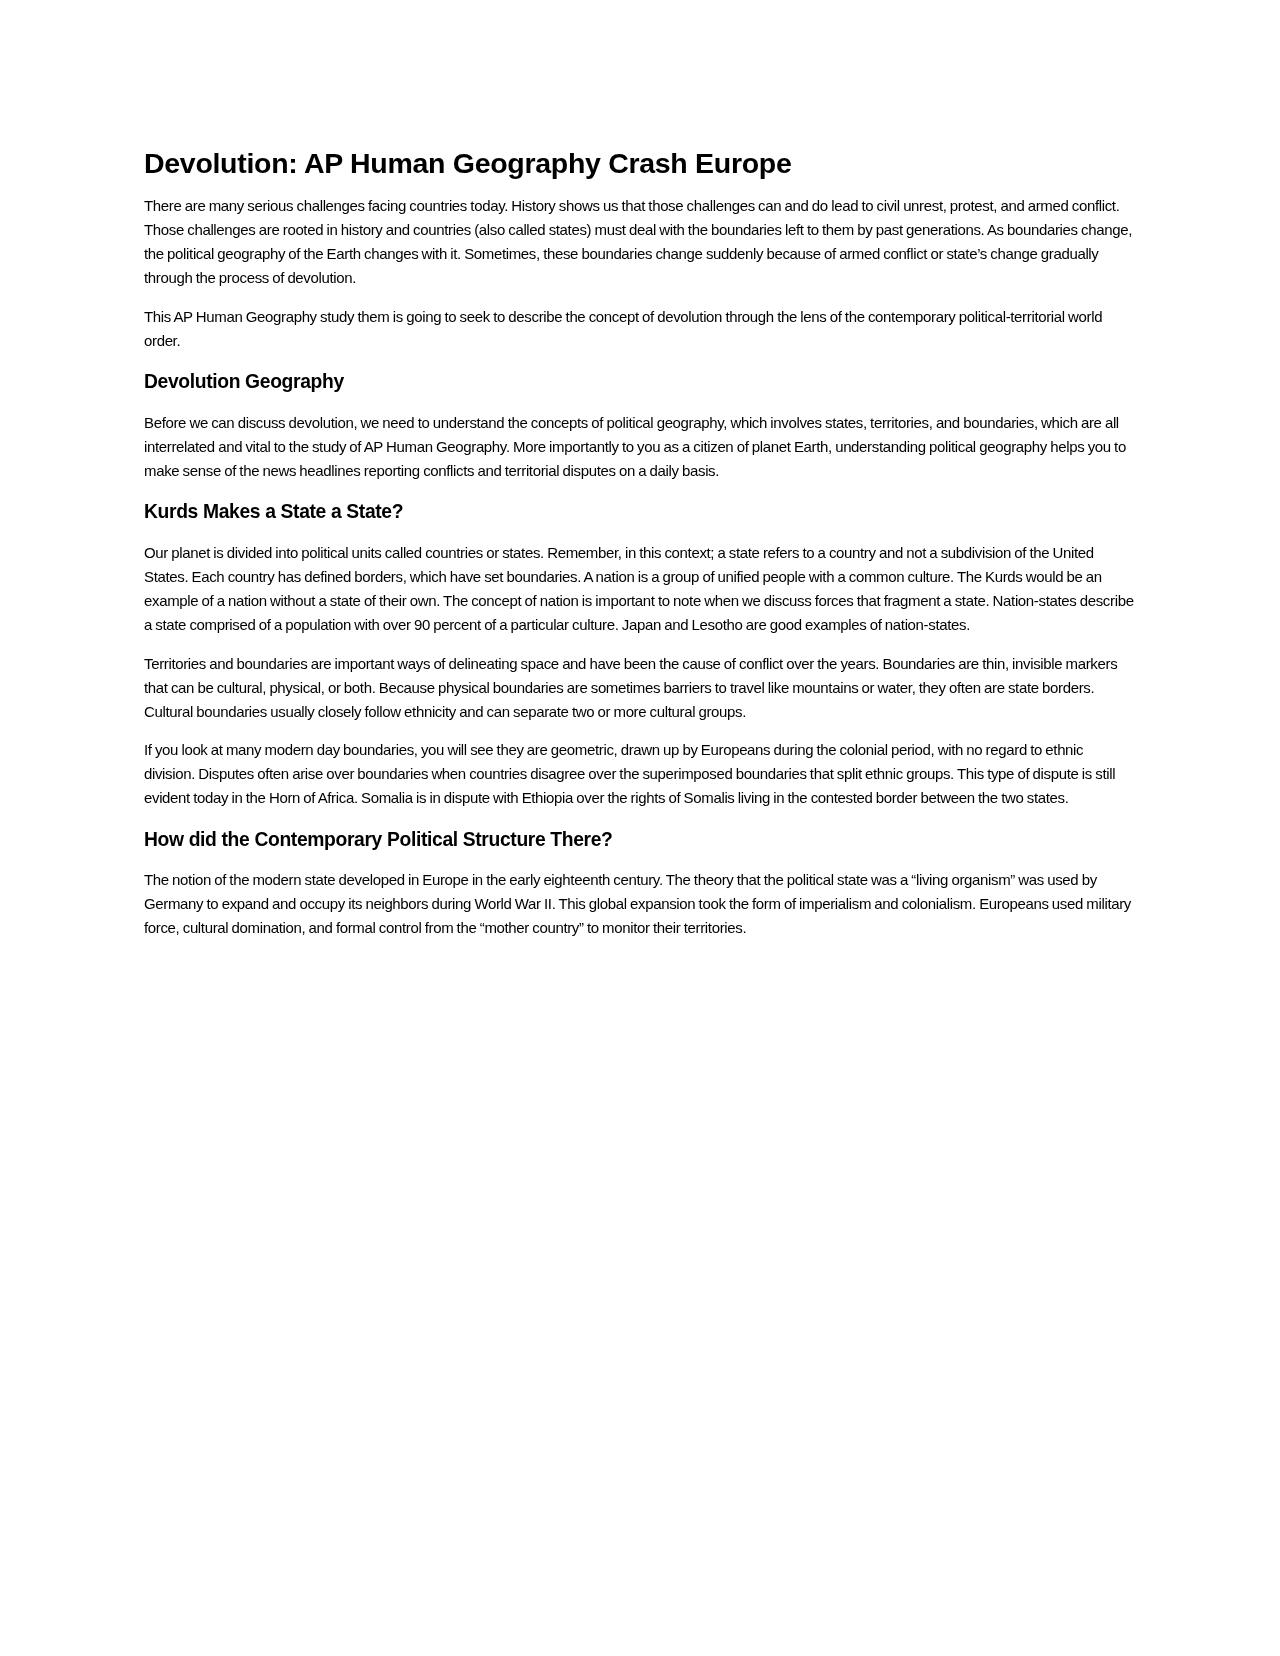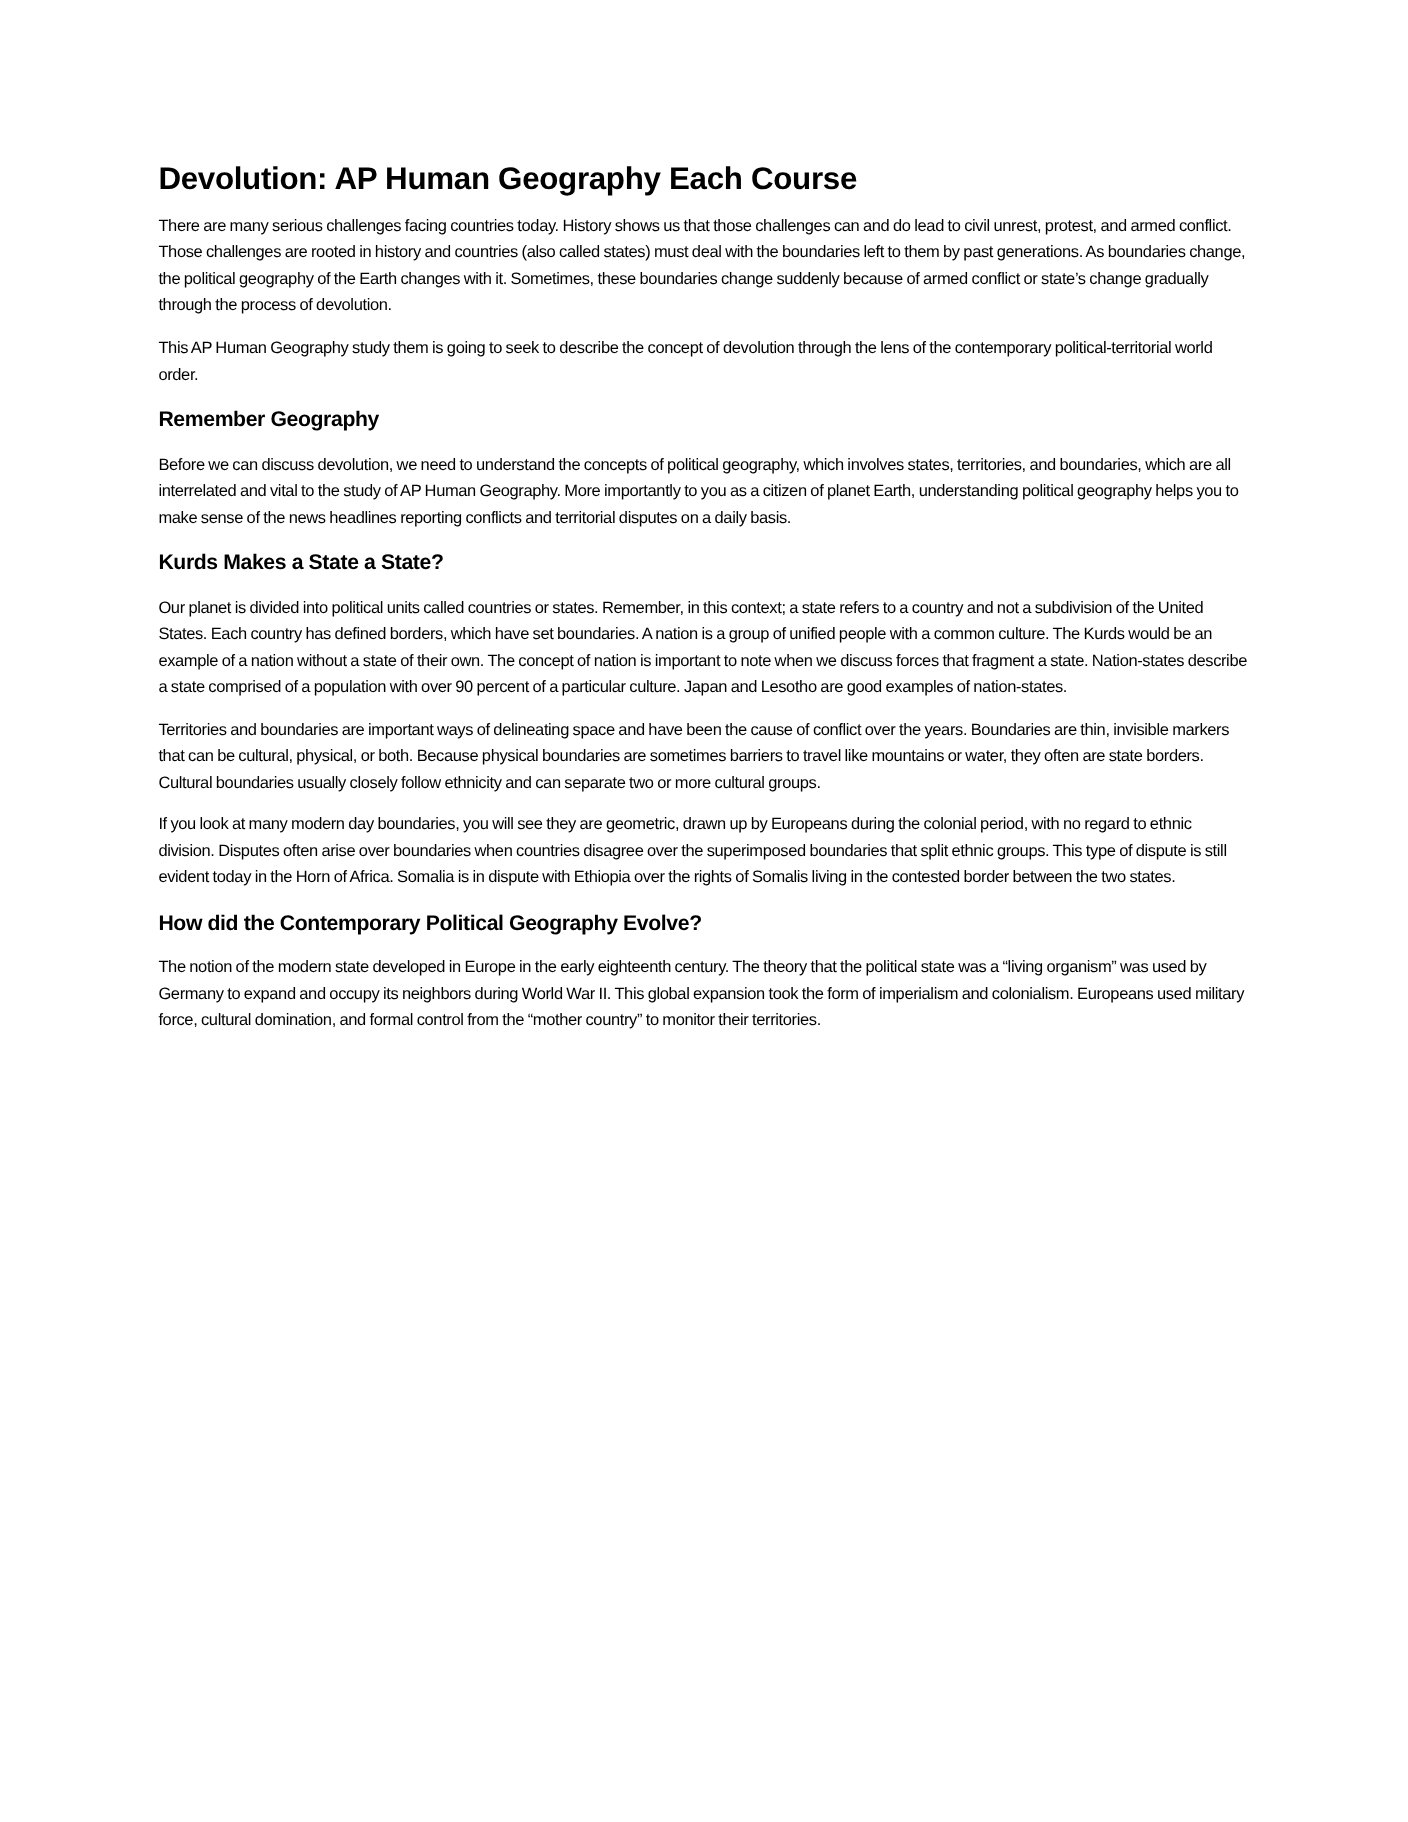--- a/index.html
+++ b/index.html
@@ -40,28 +40,28 @@
       font-weight: bold;
       line-height: 29.3px;
       margin: 0 0 14.5px 0;
       letter-spacing: -0.35px;
     }
   </style>
 </head>
 <body>
 
 <div class="page">
-  <h1 class="doc-title">Devolution: AP Human Geography Each Course</h1>
+  <h1 class="doc-title">Devolution: AP Human Geography Crash Europe</h1>
 
   <p class="para">There are many serious challenges facing countries today. History shows us that those challenges can and do lead to civil unrest, protest, and armed conflict. Those challenges are rooted in history and countries (also called states) must deal with the boundaries left to them by past generations. As boundaries change, the political geography of the Earth changes with it. Sometimes, these boundaries change suddenly because of armed conflict or state’s change gradually through the process of devolution.</p>
   <p class="para">This AP Human Geography study them is going to seek to describe the concept of devolution through the lens of the contemporary political-territorial world order.</p>
 
-  <div class="section-heading">Remember Geography</div>
+  <div class="section-heading">Devolution Geography</div>
   <p class="para">Before we can discuss devolution, we need to understand the concepts of political geography, which involves states, territories, and boundaries, which are all interrelated and vital to the study of AP Human Geography. More importantly to you as a citizen of planet Earth, understanding political geography helps you to make sense of the news headlines reporting conflicts and territorial disputes on a daily basis.</p>
 
   <div class="section-heading">Kurds Makes a State a State?</div>
   <p class="para">Our planet is divided into political units called countries or states. Remember, in this context; a state refers to a country and not a subdivision of the United States. Each country has defined borders, which have set boundaries. A nation is a group of unified people with a common culture. The Kurds would be an example of a nation without a state of their own. The concept of nation is important to note when we discuss forces that fragment a state. Nation-states describe a state comprised of a population with over 90 percent of a particular culture. Japan and Lesotho are good examples of nation-states.</p>
   <p class="para">Territories and boundaries are important ways of delineating space and have been the cause of conflict over the years. Boundaries are thin, invisible markers that can be cultural, physical, or both. Because physical boundaries are sometimes barriers to travel like mountains or water, they often are state borders. Cultural boundaries usually closely follow ethnicity and can separate two or more cultural groups.</p>
   <p class="para">If you look at many modern day boundaries, you will see they are geometric, drawn up by Europeans during the colonial period, with no regard to ethnic division. Disputes often arise over boundaries when countries disagree over the superimposed boundaries that split ethnic groups. This type of dispute is still evident today in the Horn of Africa. Somalia is in dispute with Ethiopia over the rights of Somalis living in the contested border between the two states.</p>
 
-  <div class="section-heading">How did the Contemporary Political Geography Evolve?</div>
+  <div class="section-heading">How did the Contemporary Political Structure There?</div>
   <p class="para">The notion of the modern state developed in Europe in the early eighteenth century. The theory that the political state was a “living organism” was used by Germany to expand and occupy its neighbors during World War II. This global expansion took the form of imperialism and colonialism. Europeans used military force, cultural domination, and formal control from the “mother country” to monitor their territories.</p>
 </div>
 
 </body></html>

